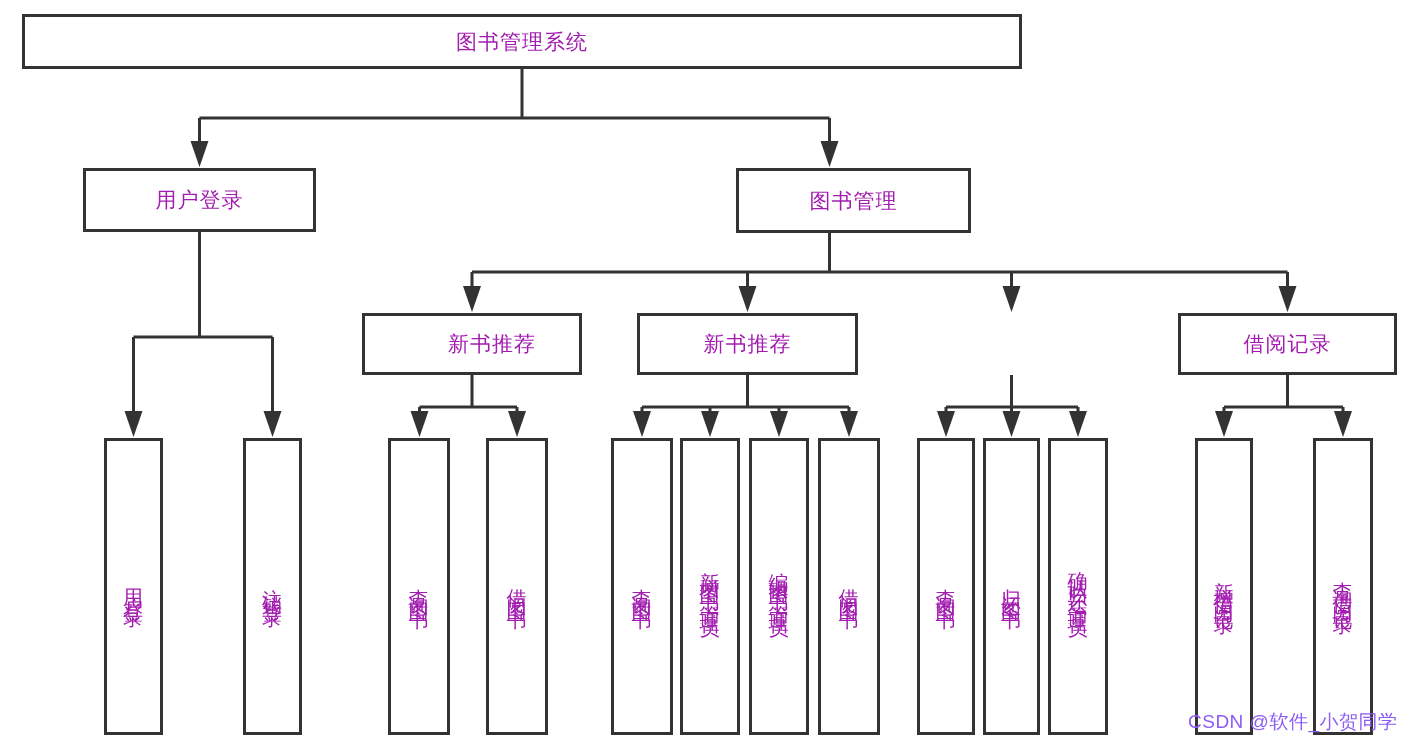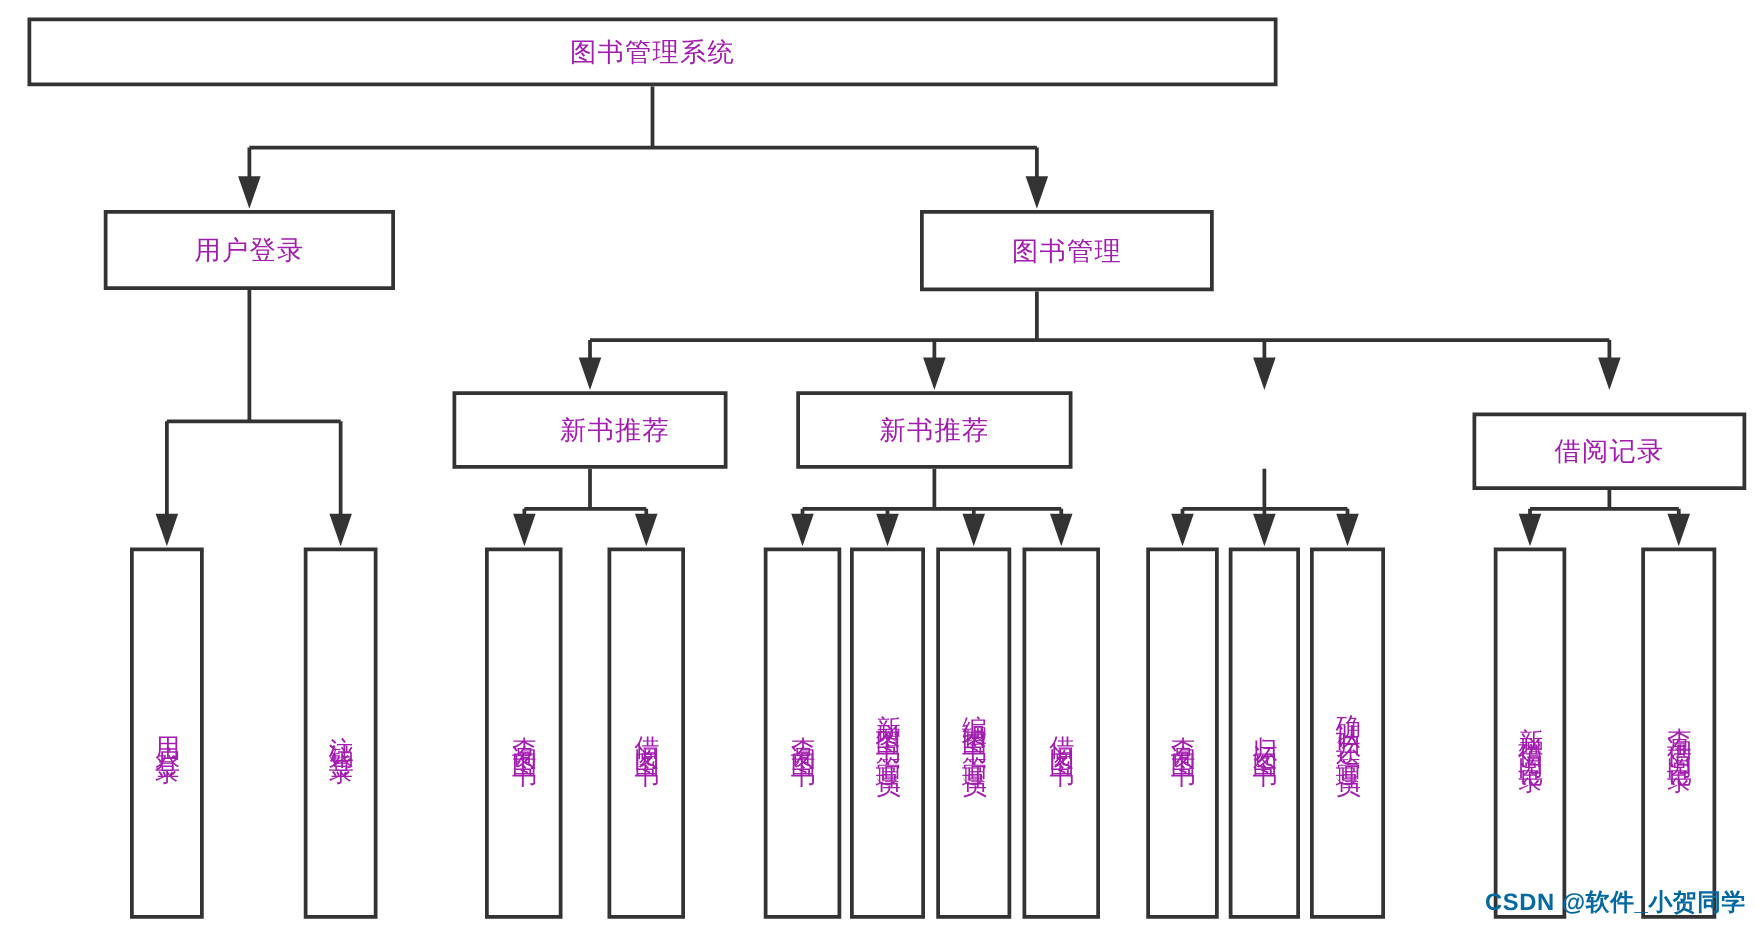--- a/index.html
+++ b/index.html
@@ -43,21 +43,21 @@
     letter-spacing: 0.34em;
     line-height: 1;
   }
   .root-node    { left: 22px;  top: 14px;  width: 1000px; height: 55px; }
   .n-userlogin  { left: 83px;  top: 168px; width: 233px;  height: 64px; }
   .n-bookmgmt   { left: 712px; top: 168px; width: 235px;  height: 65px; margin-left: 24px; }
 
   .n-recommend  { left: 362px;  top: 313px; width: 220px; height: 62px; padding-left: 40px; }
   .n-borrow     { left: 637px;  top: 313px; width: 221px; height: 62px; }
   .n-current    { left: 902px;  top: 313px; width: 219px; height: 62px; }
-  .n-records    { left: 1178px; top: 330px; width: 219px; height: 62px; }
+  .n-records    { left: 1178px; top: 313px; width: 219px; height: 62px; }
 
   .lf { top: 438px; height: 297px; }
   .lf-login       { left: 104px;  width: 59px; }
   .lf-logout      { left: 243px;  width: 59px; }
   .lf-query1      { left: 388px;  width: 62px; }
   .lf-borrow1     { left: 486px;  width: 62px; }
   .lf-query2      { left: 611px;  width: 62px; }
   .lf-addbook     { left: 680px;  width: 60px; }
   .lf-editbook    { left: 749px;  width: 60px; }
   .lf-borrow2     { left: 818px;  width: 62px; }
@@ -65,25 +65,24 @@
   .lf-return      { left: 983px;  width: 57px; }
   .lf-confirm     { left: 1048px; width: 60px; }
   .lf-addrecord   { left: 1195px; width: 58px; }
   .lf-queryrecord { left: 1313px; width: 60px; }
 
   .watermark {
     position: absolute;
     left: 1188px;
     top: 709px;
     z-index: 3;
-    color: #0369a1;
+    color: #8b5cf6;
     font-size: 19px;
     white-space: nowrap;
     letter-spacing: 0.5px;
-    font-weight: bold;
   }
   .line { fill: none; stroke: #333333; stroke-width: 3; }
   .arrow { fill: #333333; stroke: none; }
 </style>
 </head>
 <body>
 
 <div class="canvas">
 
   <svg class="connector-svg" viewBox="0 0 1405 747" xmlns="http://www.w3.org/2000/svg">

